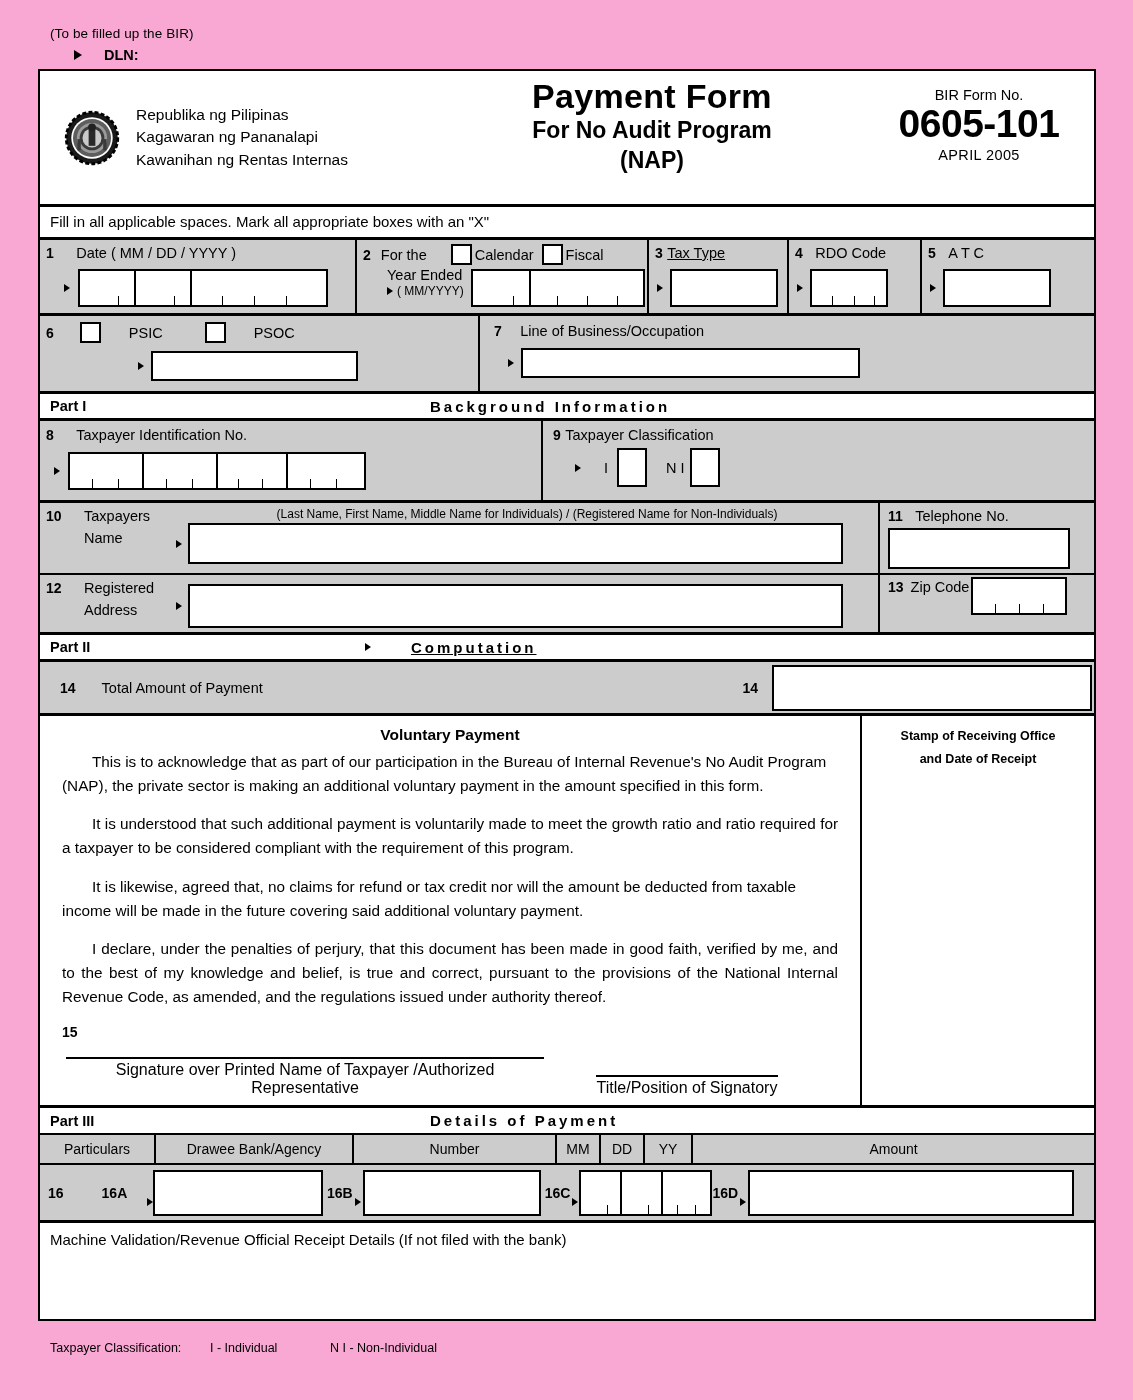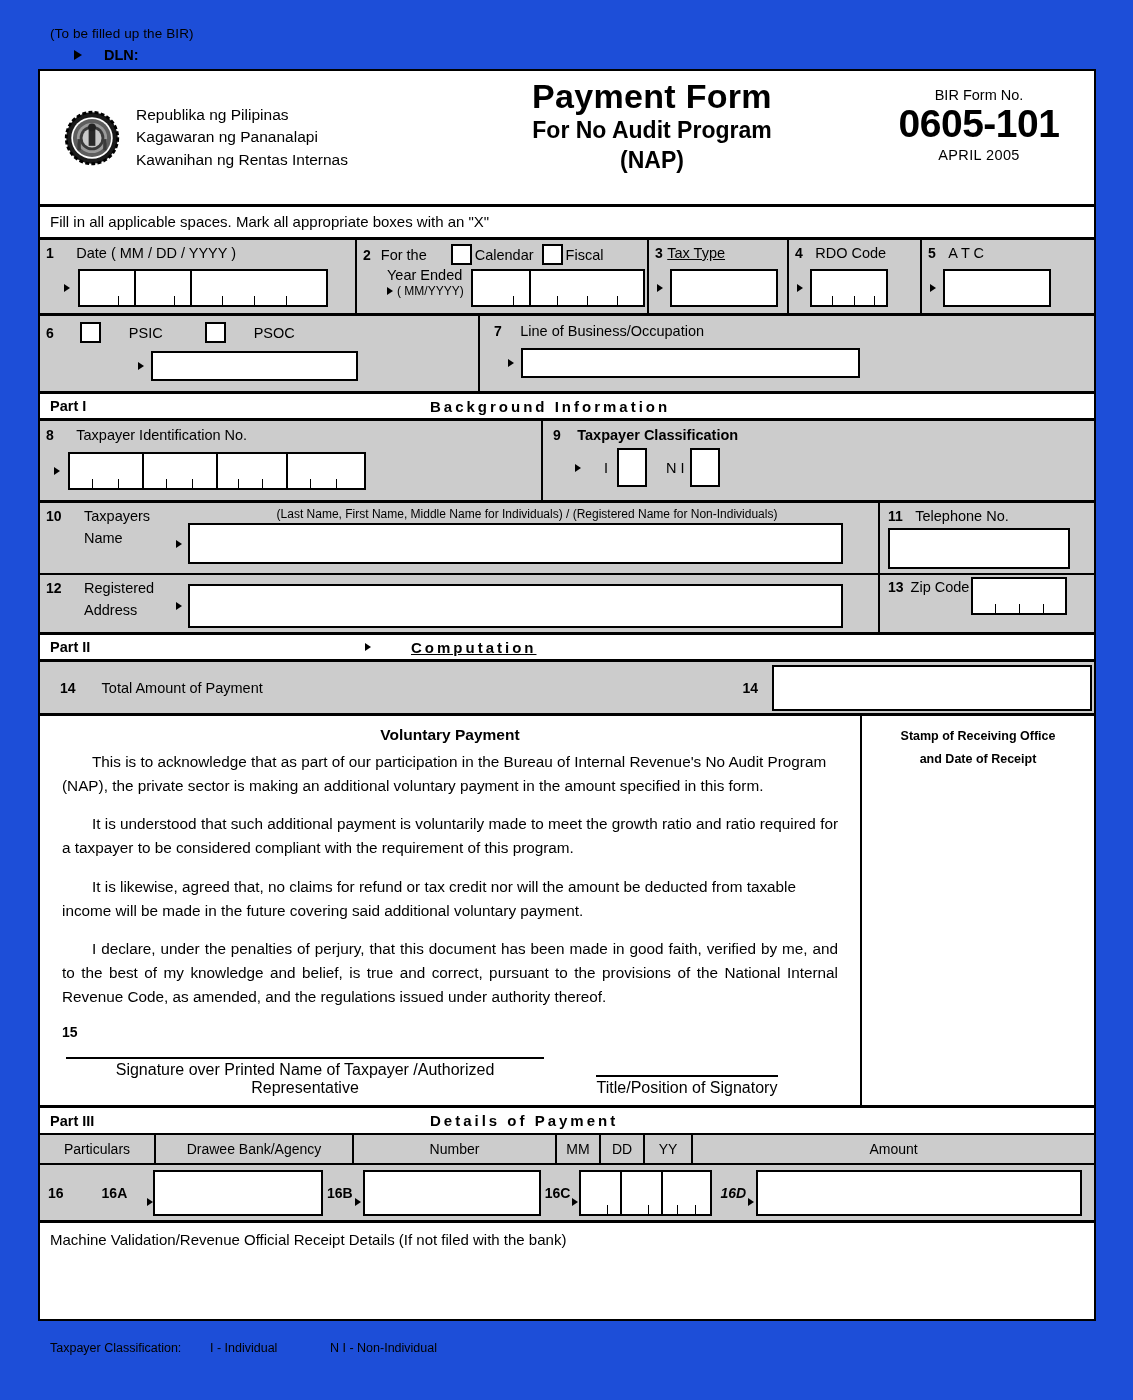--- a/index.html
+++ b/index.html
@@ -6,21 +6,21 @@
   html, body {
     margin: 0; padding: 0;
     background: #ffffff;
     font-family: "Liberation Sans", sans-serif;
     color: #000;
   }
   #page {
     position: relative;
     width: 1133px;
     height: 1400px;
-    background: #1d4ed8;
+    background: #f9a8d4;
     padding: 7px;
   }
 
   
   .dln-wrap { position: absolute; left: 50px; top: 26px; }
   .dln-note { font-size: 13.5px; letter-spacing: .1px; }
   .dln-row { display: flex; align-items: center; gap: 22px; margin-top: 6px; margin-left: 24px; }
   .dln-label { font-size: 14.5px; font-weight: bold; }
 
   .tri {
@@ -384,21 +384,21 @@
               </div>
             <div class="seg" style="width:72px;">
                 <i class="tick" style="left:22px;"></i>
                 <i class="tick" style="left:48px;"></i>
               </div>
           </div>
         </div>
       </div>
       <div class="cell" style="width:551px; padding:5px 0 0 10px;">
         <span class="num">9</span>
-        <span class="lbl" style="margin-left:12px;font-weight:bold;">Taxpayer Classification</span>
+        <span class="lbl" style="">Taxpayer Classification</span>
         <div style="display:flex; align-items:center; gap:9px; margin-top:4px; padding-left:22px;">
           <span class="tri sm"></span>
           <span class="lbl" style="margin-left:14px;">I</span>
           <div class="plainbox" style="width:30px; height:39px;"></div>
           <span class="lbl" style="margin-left:10px;">N I</span>
           <div class="plainbox" style="width:30px; height:39px; margin-left:-4px;"></div>
         </div>
       </div>
     </div>
 
@@ -537,21 +537,21 @@
             </div>
           <div class="seg" style="width:41px;">
               <i class="tick" style="left:26px;"></i>
             </div>
           <div class="seg" style="width:43px;">
               <i class="tick" style="left:14px;"></i>
               <i class="tick" style="left:32px;"></i>
             </div>
         </div>
       </div>
-      <div style="display:flex; align-items:center; margin-left:8px;font-style:italic;">
+      <div style="display:flex; align-items:center; ">
         <span class="num">16D</span>
       </div>
       <div style="display:flex; align-items:flex-end; margin-left:2px;">
         <span class="tri sm" style="margin-bottom:10px; margin-right:2px;"></span>
         <div class="plainbox" style="width:326px; height:46px;"></div>
       </div>
     </div>
 
     <div class="mv">
       <span>Machine Validation/Revenue Official Receipt Details (If not filed with the bank)</span>

